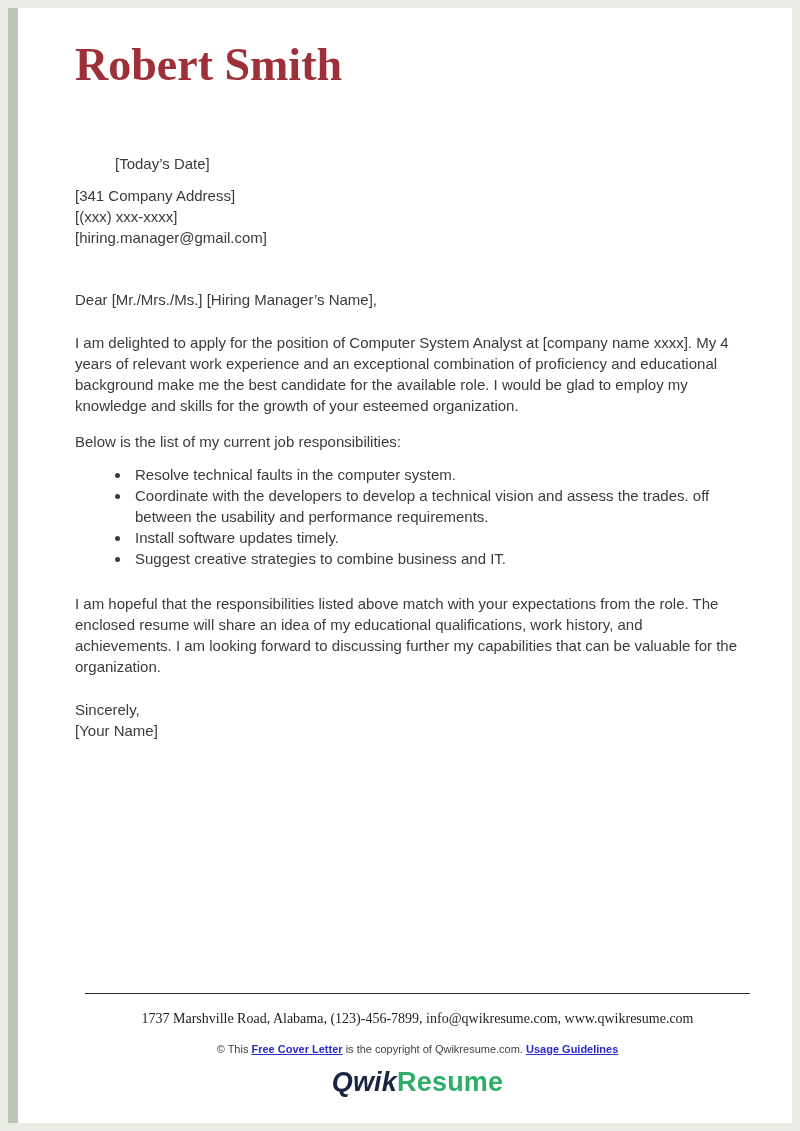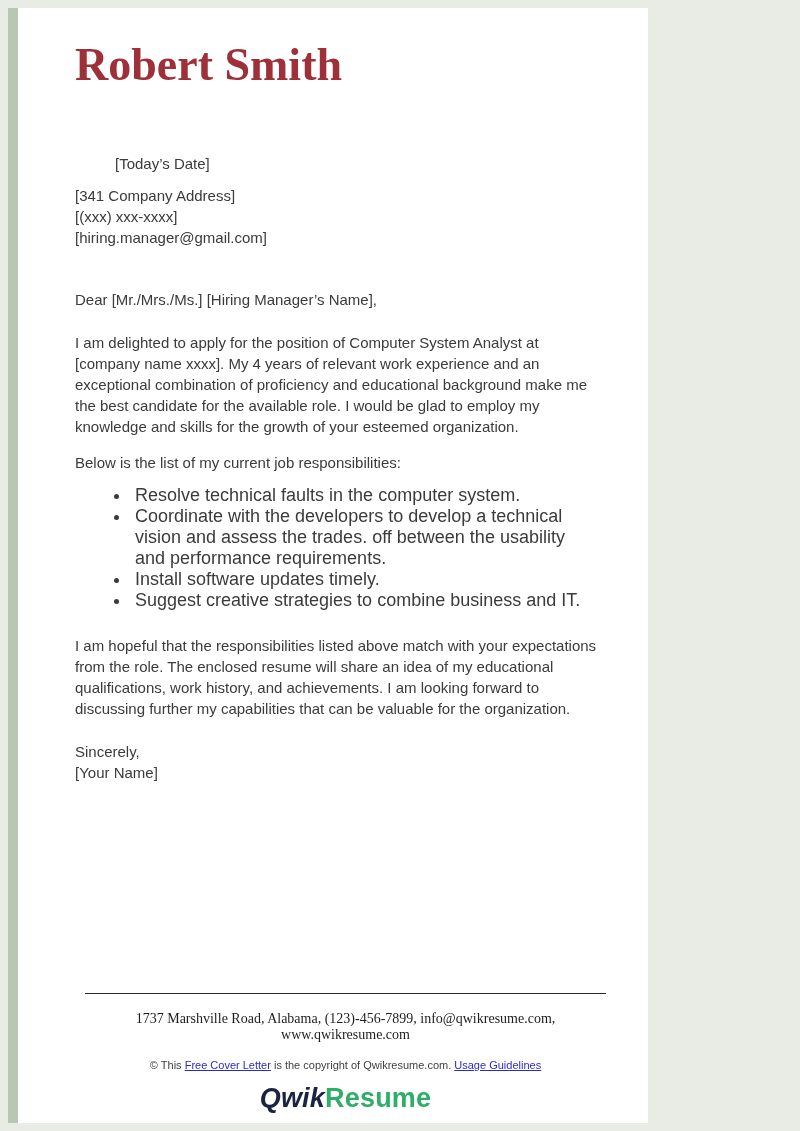--- a/index.html
+++ b/index.html
@@ -16,21 +16,21 @@
     left: 8px;
     top: 8px;
     width: 10px;
     height: 1115px;
     background: #b7c7b3;
   }
   .page {
     position: absolute;
     left: 18px;
     top: 8px;
-    width: 630px;
+    width: 774px;
     height: 1115px;
     background: #ffffff;
   }
   .content {
     padding: 26px 50px 0 57px;
   }
   .candidate-name {
     font-family: "Liberation Serif", serif;
     font-weight: 700;
     font-size: 46px;
@@ -65,21 +65,21 @@
     margin-top: 22px;
   }
   .list-intro {
     margin-top: 10px;
   }
   .resp-list {
     margin: 12px 0 0 0;
     padding: 0 0 0 56px;
   }
   .resp-list li {
-    font-size: 18px;
+    font-size: 15px;
     line-height: 21px;
     color: #3b3b3b;
     padding-left: 4px;
   }
   .closing-para {
     margin-top: 24px;
   }
   .signoff-block {
     margin-top: 22px;
   }
@@ -101,21 +101,21 @@
     color: #1d1d1d;
     margin-top: 17px;
   }
   .copyright-line {
     font-size: 11px;
     color: #3f3f3f;
     margin-top: 16px;
   }
   .copyright-line a {
     color: #2a2ace;
-    font-weight: 400;
+    font-weight: 700;
     text-decoration: underline;
     cursor: pointer;
     text-align: center;
   }
   .logo {
     font-size: 27px;
     font-weight: 700;
     margin-top: 12px;
     letter-spacing: 0.2px;
   }

